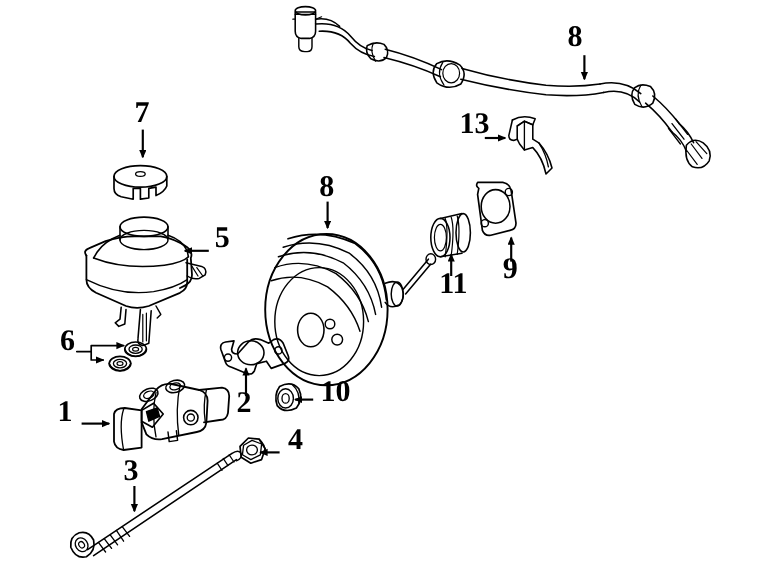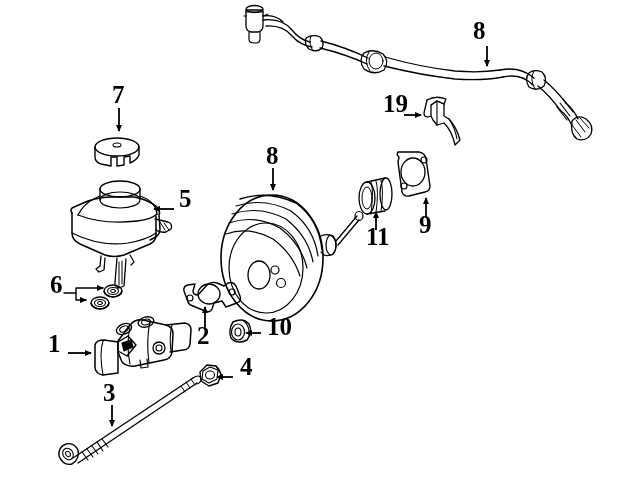--- a/index.html
+++ b/index.html
@@ -274,15 +274,15 @@
   <div class="callout-label" style="left:103px; top:380px;">3</div>
   <div class="callout-label" style="left:240px; top:354px;">4</div>
   <div class="callout-label" style="left:179px; top:186px;">5</div>
   <div class="callout-label" style="left:50px;  top:272px;">6</div>
   <div class="callout-label" style="left:112px; top:82px;">7</div>
   <div class="callout-label" style="left:266px; top:143px;">8</div>
   <div class="callout-label" style="left:419px; top:212px;">9</div>
   <div class="callout-label" style="left:267px; top:314px;">10</div>
   <div class="callout-label" style="left:366px; top:224px;">11</div>
   <div class="callout-label" style="left:473px; top:18px;">8</div>
-  <div class="callout-label" style="left:383px; top:91px;">19</div>
+  <div class="callout-label" style="left:383px; top:91px;">13</div>
 
 </div>
 
 </body></html>

